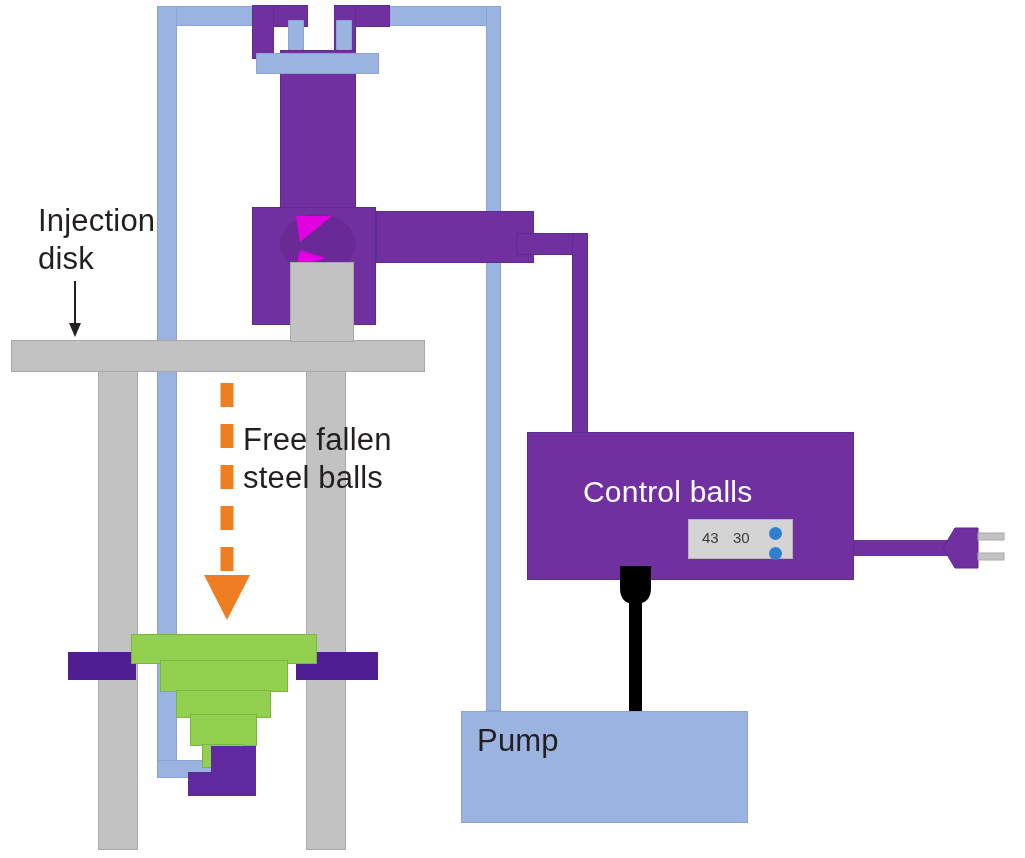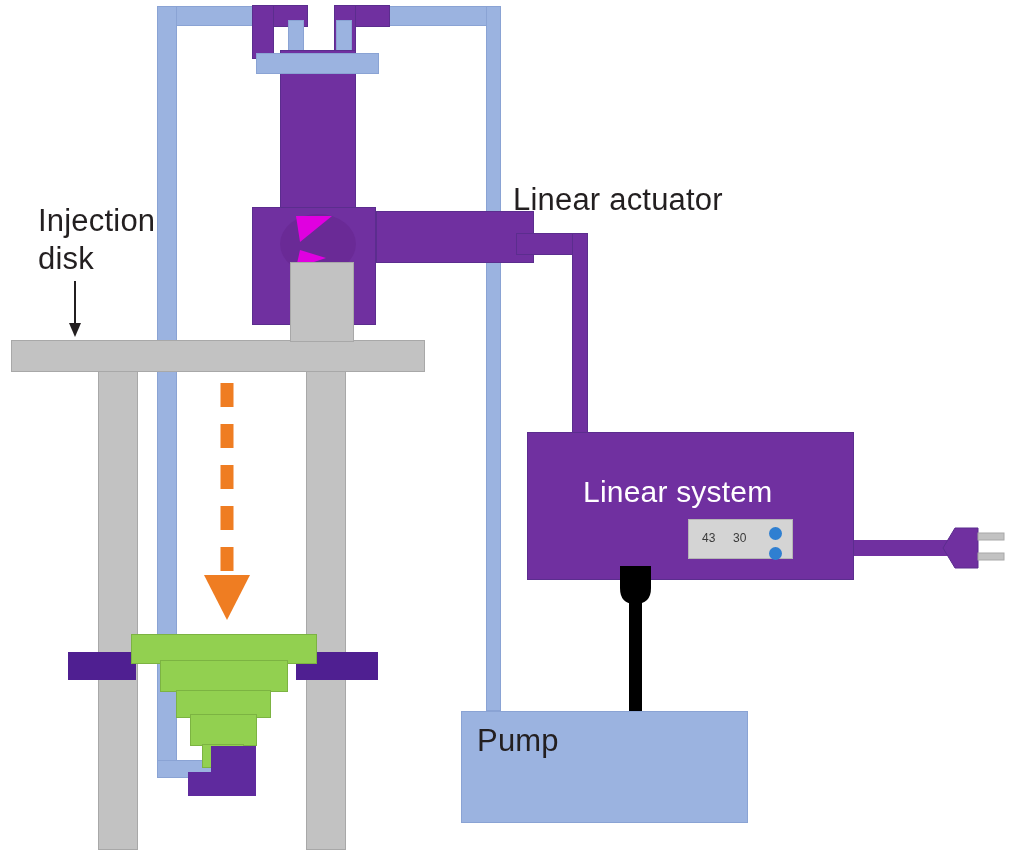--- a/index.html
+++ b/index.html
@@ -28,21 +28,21 @@
     line-height: 38px;
     white-space: pre;
     letter-spacing: 0.2px;
   }
   .label-white {
     color: #ffffff;
   }
   .panel-num {
     position: absolute;
     color: #3a3a3a;
-    font-size: 12px;
+    font-size: 15px;
     line-height: 14px;
     white-space: pre;
   }
   svg.overlay {
     position: absolute;
     left: 0;
     top: 0;
     width: 1025px;
     height: 858px;
     pointer-events: none;
@@ -91,21 +91,21 @@
 
   <div class="shape" style="left:290px; top:262px; width:64px; height:80px; background:#c2c2c2; border:1px solid #a8a8a8;"></div>
 
   <div class="shape" style="left:376px; top:211px; width:158px; height:52px; background:#7030a0; border:1px solid #5b2d8e;"></div>
   <div class="shape" style="left:516px; top:233px; width:72px; height:22px; background:#7030a0; border:1px solid #5b2d8e;"></div>
 
   <div class="shape" style="left:572px; top:233px; width:16px; height:202px; background:#7030a0; border:1px solid #5b2d8e;"></div>
 
   <div class="shape" style="left:527px; top:432px; width:327px; height:148px; background:#7030a0; border:1px solid #5b2d8e;"></div>
 
-  <div class="label label-white" style="left:583px; top:473px; font-size:30px;">Linear system</div>
+  <div class="label label-white" style="left:583px; top:473px; font-size:30px;">Control balls</div>
 
   <div class="shape" style="left:688px; top:519px; width:105px; height:40px; background:#d4d4d4; border:1px solid #b5b5b5;"></div>
   <div class="panel-num" style="left:702px; top:531px;">43</div>
   <div class="panel-num" style="left:733px; top:531px;">30</div>
   <div class="shape" style="left:769px; top:527px; width:13px; height:13px; border-radius:50%; background:#2f7fd1;"></div>
   <div class="shape" style="left:769px; top:547px; width:13px; height:13px; border-radius:50%; background:#2f7fd1;"></div>
 
   <div class="shape" style="left:854px; top:540px; width:110px; height:16px; background:#7030a0;"></div>
   <svg class="overlay">
     <polygon points="955,528 978,528 978,568 955,568 943,548" fill="#7030a0" stroke="#5b2d8e" stroke-width="1"></polygon>
@@ -139,16 +139,17 @@
   </svg>
 
   <svg class="overlay">
     <line x1="75" y1="281" x2="75" y2="328" stroke="#231f20" stroke-width="2"></line>
     <polygon points="69,323 81,323 75,337" fill="#231f20"></polygon>
   </svg>
 
   <div class="label" style="left:10px; top:202px;margin-left:28px;">Injection
 disk</div>
 
-  <div class="label" style="left:513px; top:181px;">Linear actuator</div>
 
+  <div class="label" style="left:243px; top:421px;">Free fallen
+steel balls</div>
 
 </div>
 
 </body></html>

